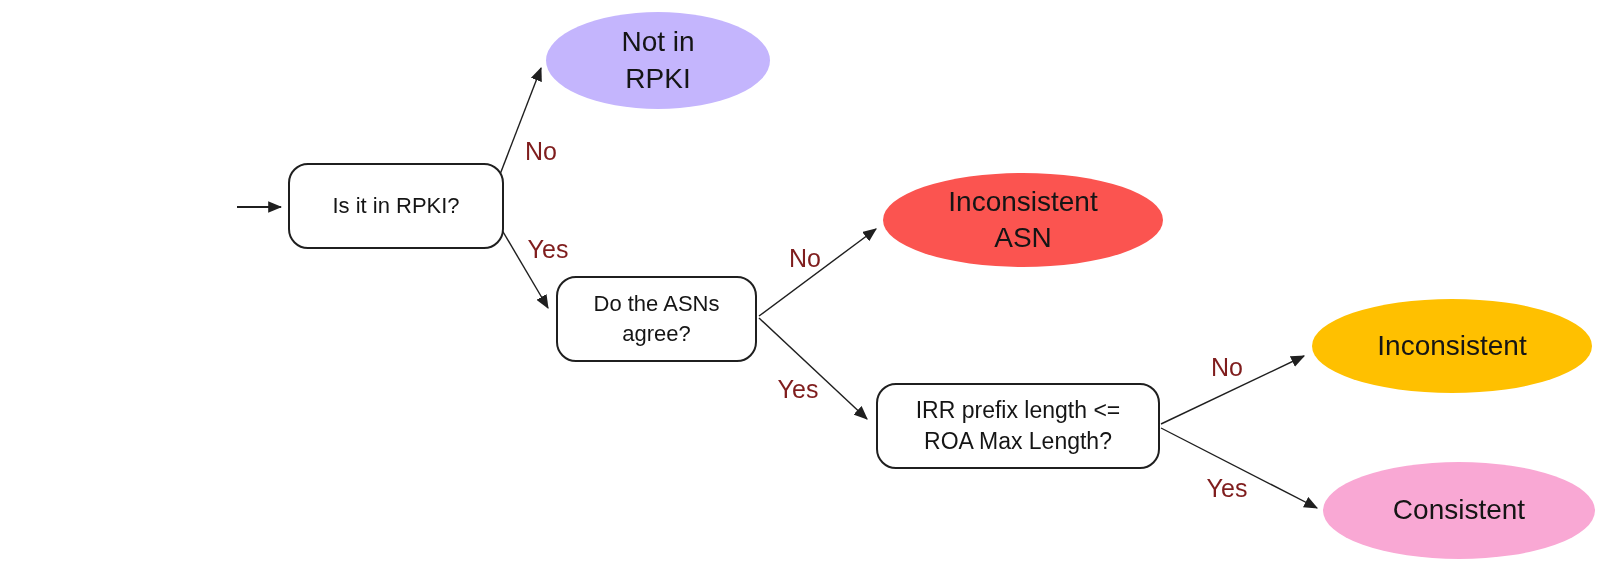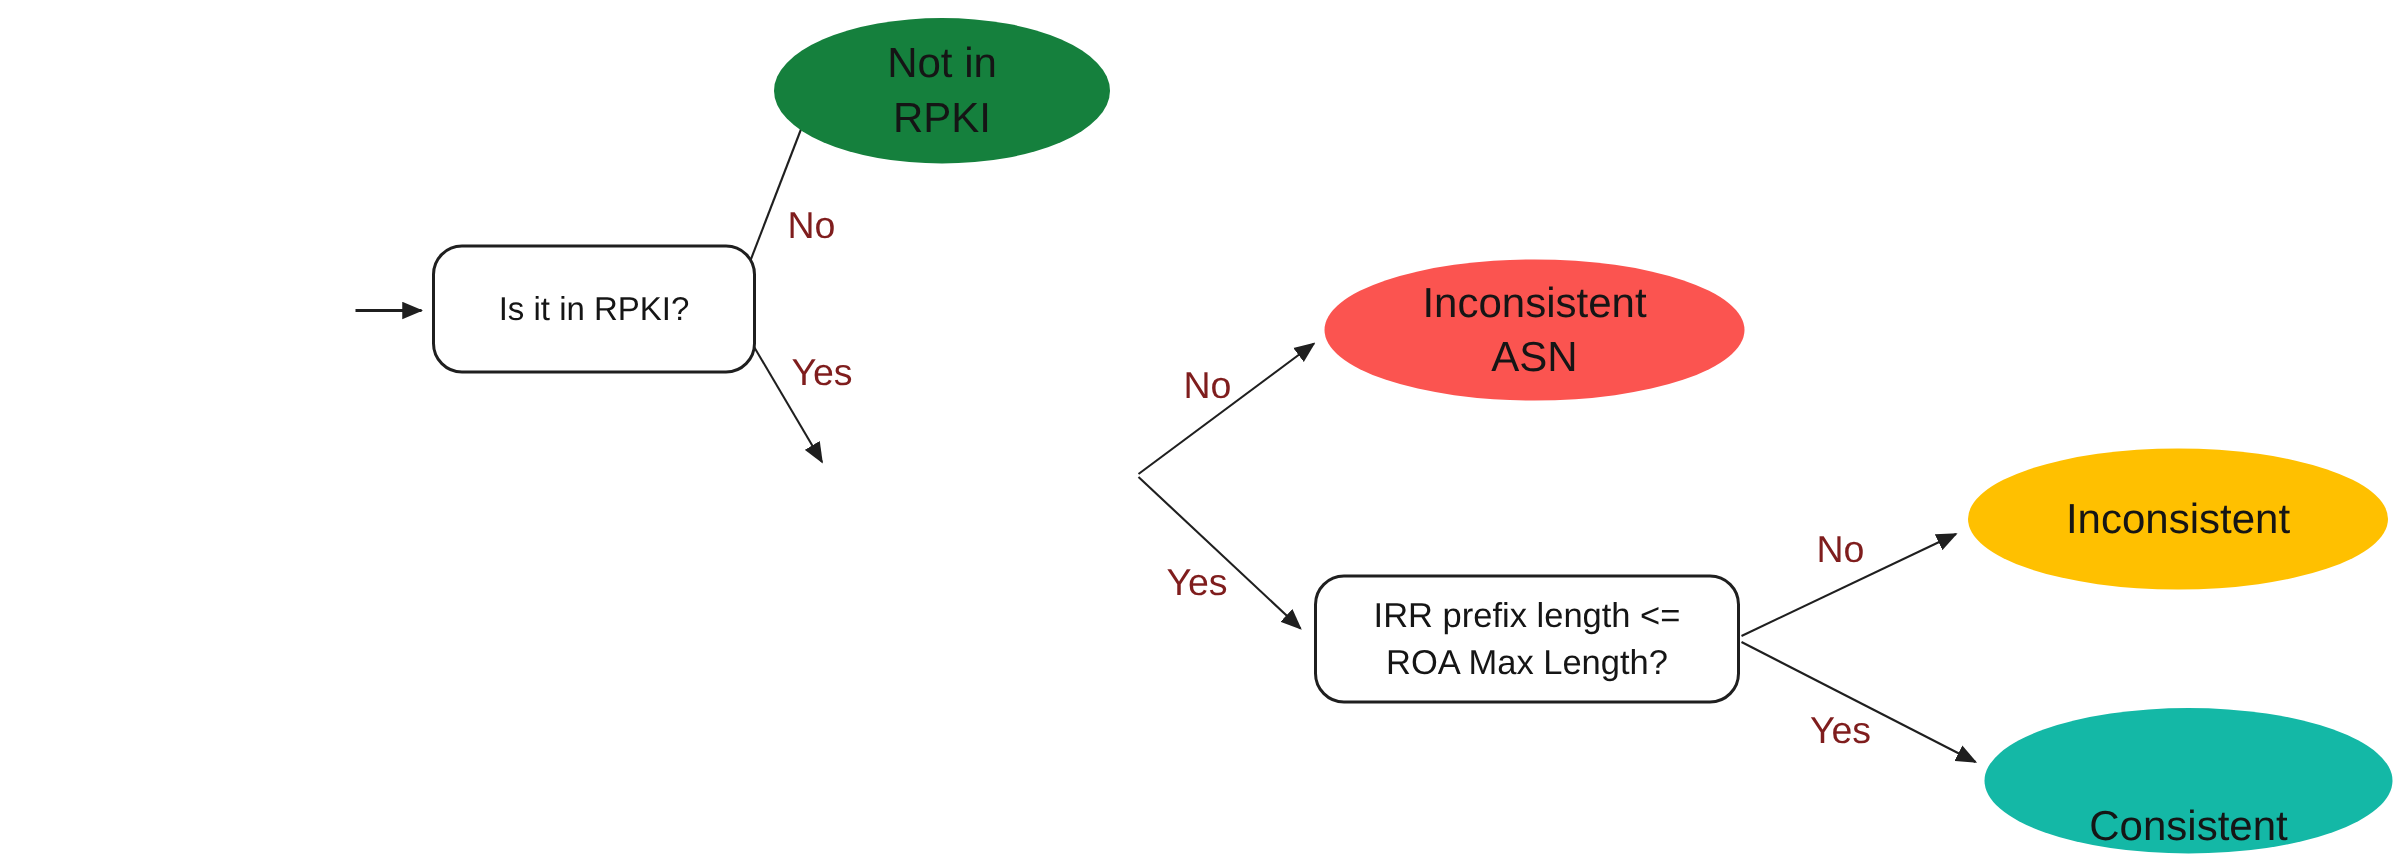--- a/index.html
+++ b/index.html
@@ -74,41 +74,45 @@
     <line x1="759" y1="318" x2="867" y2="419" stroke="#1f1f1f" stroke-width="1.4" marker-end="url(#arw)"></line>
     <line x1="1161" y1="424" x2="1304" y2="356" stroke="#1f1f1f" stroke-width="1.4" marker-end="url(#arw)"></line>
     <line x1="1161" y1="428" x2="1317" y2="508" stroke="#1f1f1f" stroke-width="1.4" marker-end="url(#arw)"></line>
   </svg>
 
 
   <div class="node decision-box fs-small" style="left: 288px; top: 163px; width: 216px; height: 86px; background-color: rgb(255, 255, 255);">
     <span class="line">Is it in RPKI?</span>
   </div>
 
-  <div class="node ellipse terminal fs-big" style="left: 516px; top: 12px; width: 224px; height: 97px; background-color: #15803d;">
+  <div class="node ellipse terminal fs-big" style="left: 546px; top: 12px; width: 224px; height: 97px; background-color: #c4b5fd;">
     <span class="line">Not in</span>
     <span class="line">RPKI</span>
   </div>
 
+  <div class="node decision-box fs-small" style="left: 556px; top: 276px; width: 201px; height: 86px; background-color: rgb(255, 255, 255);">
+    <span class="line">Do the ASNs</span>
+    <span class="line">agree?</span>
+  </div>
 
   <div class="node ellipse terminal fs-big" style="left: 883px; top: 173px; width: 280px; height: 94px; background-color: rgb(251, 84, 80);">
     <span class="line">Inconsistent</span>
     <span class="line">ASN</span>
   </div>
 
   <div class="node decision-box fs-med" style="left: 876px; top: 383px; width: 284px; height: 86px; background-color: rgb(255, 255, 255);">
     <span class="line">IRR prefix length &lt;=</span>
     <span class="line">ROA Max Length?</span>
   </div>
 
   <div class="node ellipse terminal fs-big" style="left: 1312px; top: 299px; width: 280px; height: 94px; background-color: rgb(255, 192, 0);">
     <span class="line">Inconsistent</span>
   </div>
 
-  <div class="node ellipse terminal fs-big" style="left: 1323px; top: 472px; width: 272px; height: 97px; background-color: #14b8a6; justify-content: flex-end;">
+  <div class="node ellipse terminal fs-big" style="left: 1323px; top: 462px; width: 272px; height: 97px; background-color: #f9a8d4;">
     <span class="line">Consistent</span>
   </div>
 
   <div class="edge-label" style="left:541px; top:151px;">No</div>
   <div class="edge-label" style="left:548px; top:249px;">Yes</div>
   <div class="edge-label" style="left:805px; top:258px;">No</div>
   <div class="edge-label" style="left:798px; top:389px;">Yes</div>
   <div class="edge-label" style="left:1227px; top:367px;">No</div>
   <div class="edge-label" style="left:1227px; top:488px;">Yes</div>
 

